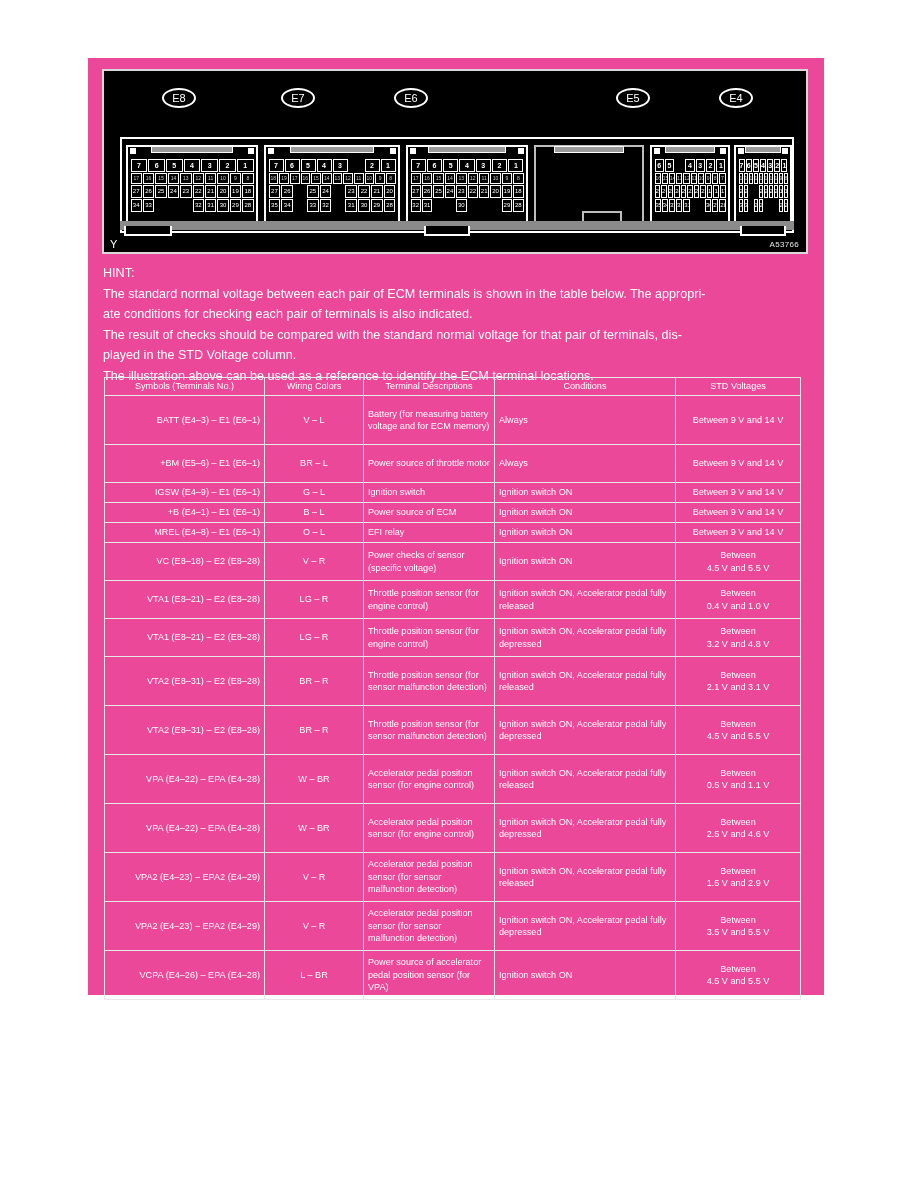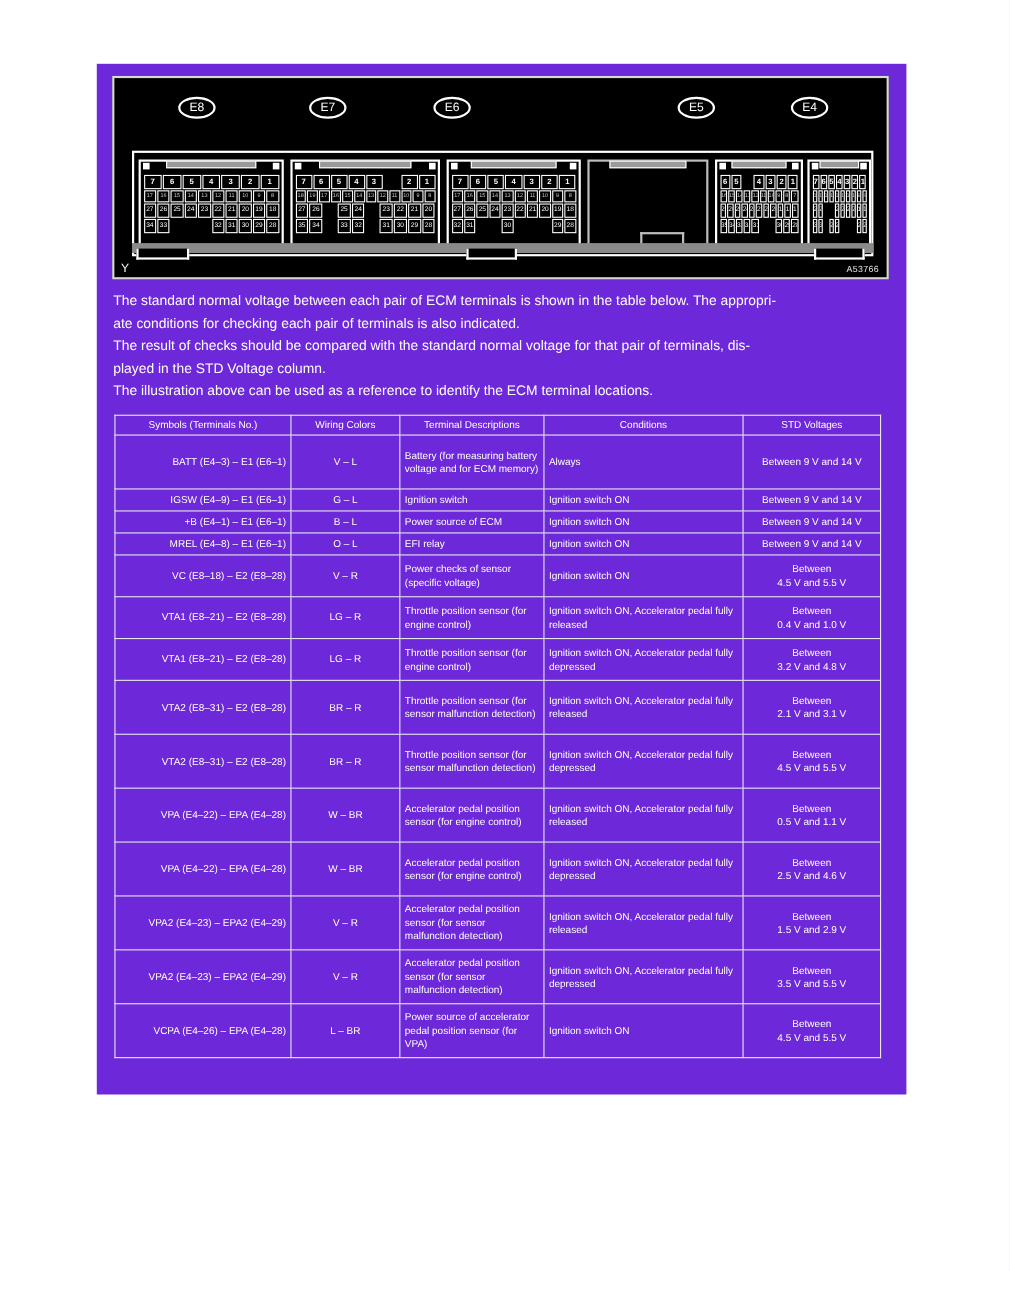--- a/index.html
+++ b/index.html
@@ -15,21 +15,21 @@
     font-family: "Liberation Sans", sans-serif;
     -webkit-font-smoothing: none;
   }
 
   #page {
     position: absolute;
     left: 88px;
     top: 58px;
     width: 736px;
     height: 937px;
-    background: #6d28d9;
+    background: #ec4899;
     color: #ffffff;
   }
 
   
   #figure {
     position: absolute;
     left: 14px;
     top: 11px;
     width: 706px;
     height: 185px;
@@ -510,20 +510,21 @@
     <div id="housing-base"></div>
     <div class="footclip" style="left:20px;  top:155px; width:48px;"></div>
     <div class="footclip" style="left:320px; top:155px; width:46px;"></div>
     <div class="footclip" style="left:636px; top:155px; width:46px;"></div>
 
     <div id="fig-y">Y</div>
     <div id="fig-code">A53766</div>
   </div>
 
   <div id="hint">
+    <div class="line">HINT:</div>
     <div class="line">The standard normal voltage between each pair of ECM terminals is shown in the table below. The appropri-</div>
     <div class="line">ate conditions for checking each pair of terminals is also indicated.</div>
     <div class="line">The result of checks should be compared with the standard normal voltage for that pair of terminals, dis-</div>
     <div class="line">played in the STD Voltage column.</div>
     <div class="line">The illustration above can be used as a reference to identify the ECM terminal locations.</div>
   </div>
 
   <table id="vtable">
     <colgroup>
       <col style="width:160px">
@@ -542,20 +543,27 @@
       </tr>
     </thead>
     <tbody id="vtable-body">
         <tr class="rowtall">
           <td class="c-sym">BATT (E4–3) – E1 (E6–1)</td>
           <td class="c-wire">V – L</td>
           <td class="c-desc">Battery (for measuring battery voltage and for ECM memory)</td>
           <td class="c-cond">Always</td>
           <td class="c-std single">Between 9 V and 14 V</td>
         </tr>
+        <tr class="rowmed">
+          <td class="c-sym">+BM (E5–6) – E1 (E6–1)</td>
+          <td class="c-wire">BR – L</td>
+          <td class="c-desc">Power source of throttle motor</td>
+          <td class="c-cond">Always</td>
+          <td class="c-std single">Between 9 V and 14 V</td>
+        </tr>
         <tr class="rowshort">
           <td class="c-sym">IGSW (E4–9) – E1 (E6–1)</td>
           <td class="c-wire">G – L</td>
           <td class="c-desc">Ignition switch</td>
           <td class="c-cond">Ignition switch ON</td>
           <td class="c-std single">Between 9 V and 14 V</td>
         </tr>
         <tr class="rowshort">
           <td class="c-sym">+B (E4–1) – E1 (E6–1)</td>
           <td class="c-wire">B – L</td>

